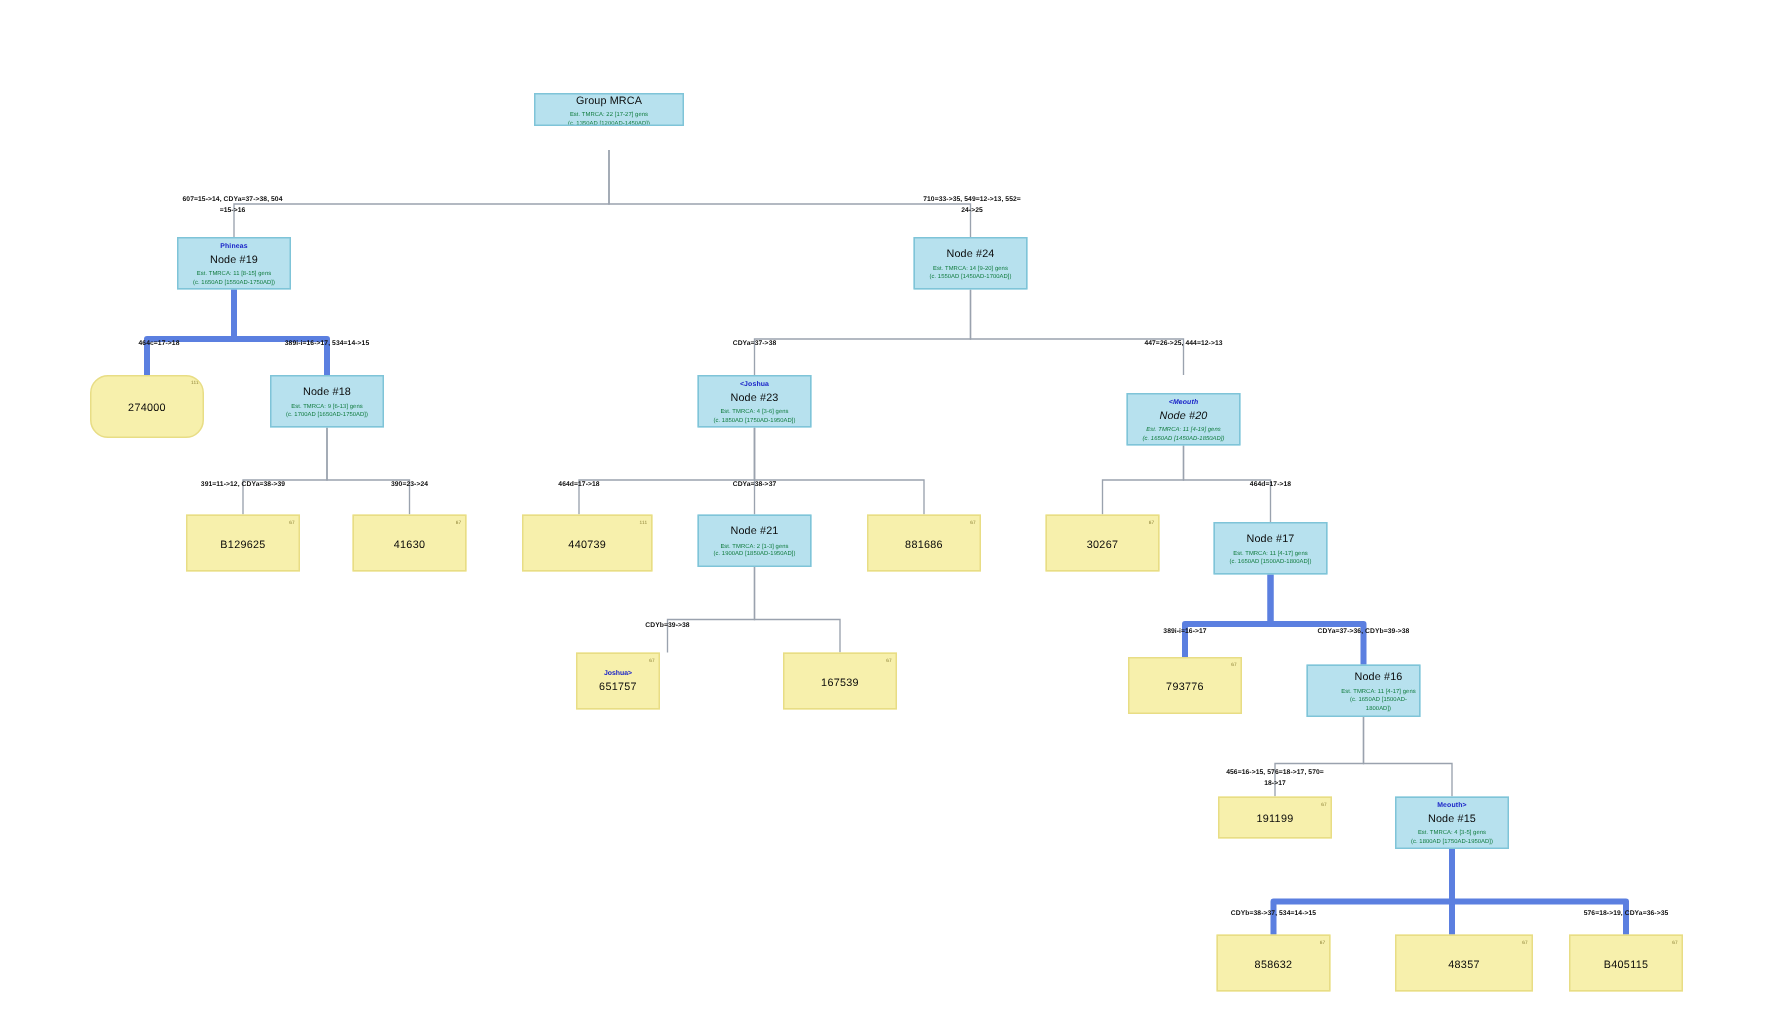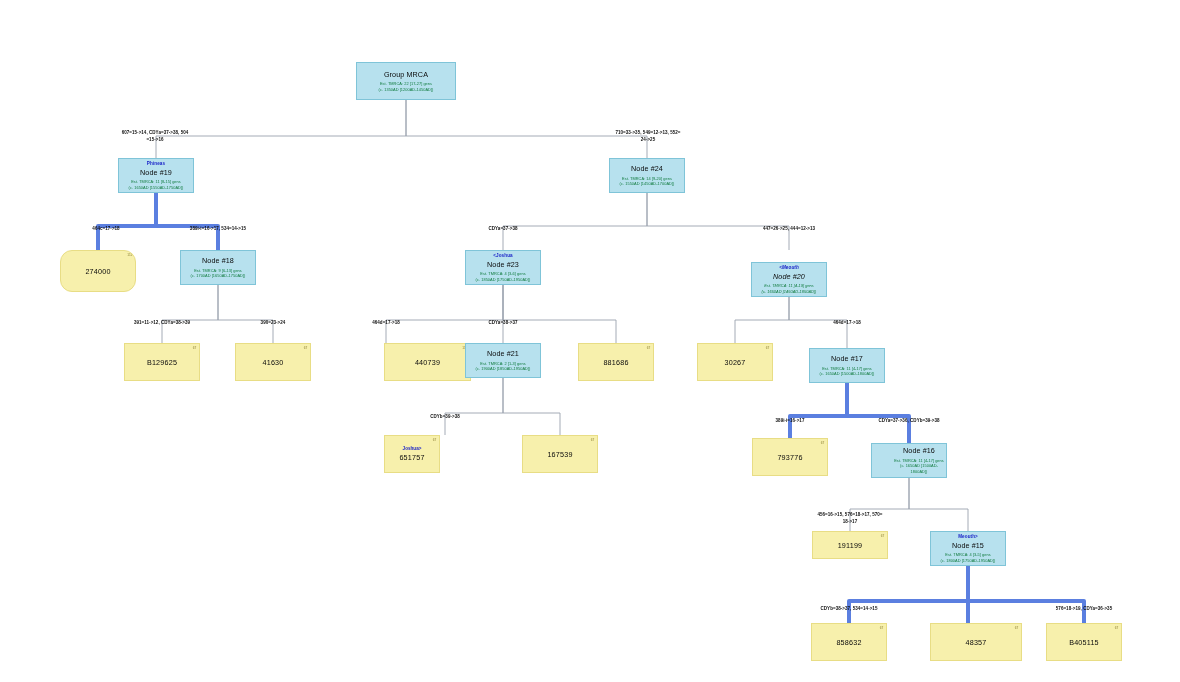--- a/index.html
+++ b/index.html
@@ -142,21 +142,21 @@
       <div class="edge-label" style="left: 847px; top: 320px;">464d=17-&gt;18</div>
       <div class="edge-label" style="left: 445px; top: 414px;">CDYb=39-&gt;38</div>
       <div class="edge-label" style="left: 790px; top: 418px;">389i-i=16-&gt;17</div>
       <div class="edge-label" style="left: 909px; top: 418px;">CDYa=37-&gt;36, CDYb=39-&gt;38</div>
       <div class="edge-label" style="left: 850px; top: 512px;">456=16-&gt;15, 576=18-&gt;17, 570=
 18-&gt;17</div>
       <div class="edge-label" style="left: 849px; top: 606px;">CDYb=38-&gt;37, 534=14-&gt;15</div>
       <div class="edge-label" style="left: 1084px; top: 606px;">576=18-&gt;19, CDYa=36-&gt;35</div>
     </div>
   <div id="nodes-layer">
-      <div class="node internal" style="left: 356px; top: 62px; width: 100px; height: 38px;">
+      <div class="node internal" style="left: 356px; top: 62px; width: 100px; height: 22px;">
         <div class="node-title">Group MRCA</div>
         <div class="node-tmrca">
           <div>Est. TMRCA: 22 [17-27] gens</div>
           <div>(c. 1350AD [1200AD-1450AD])</div>
         </div>
       </div>
       <div class="node internal" style="left: 118px; top: 158px; width: 76px; height: 35px;">
         <div class="node-alias">Phineas</div>
         <div class="node-title">Node #19</div>
         <div class="node-tmrca">
@@ -199,21 +199,21 @@
         </div>
       </div>
       <div class="node leaf" style="left: 124px; top: 343px; width: 76px; height: 38px;">
         <div class="leaf-label">B129625</div>
         <div class="badge">67</div>
       </div>
       <div class="node leaf" style="left: 235px; top: 343px; width: 76px; height: 38px;">
         <div class="leaf-label">41630</div>
         <div class="badge">67</div>
       </div>
-      <div class="node leaf" style="left: 348px; top: 343px; width: 87px; height: 38px; margin-left: 36px;">
+      <div class="node leaf" style="left: 348px; top: 343px; width: 87px; height: 38px;">
         <div class="leaf-label">440739</div>
         <div class="badge">111</div>
       </div>
       <div class="node internal" style="left: 465px; top: 343px; width: 76px; height: 35px;">
         <div class="node-title">Node #21</div>
         <div class="node-tmrca">
           <div>Est. TMRCA: 2 [1-3] gens</div>
           <div>(c. 1900AD [1850AD-1950AD])</div>
         </div>
       </div>

